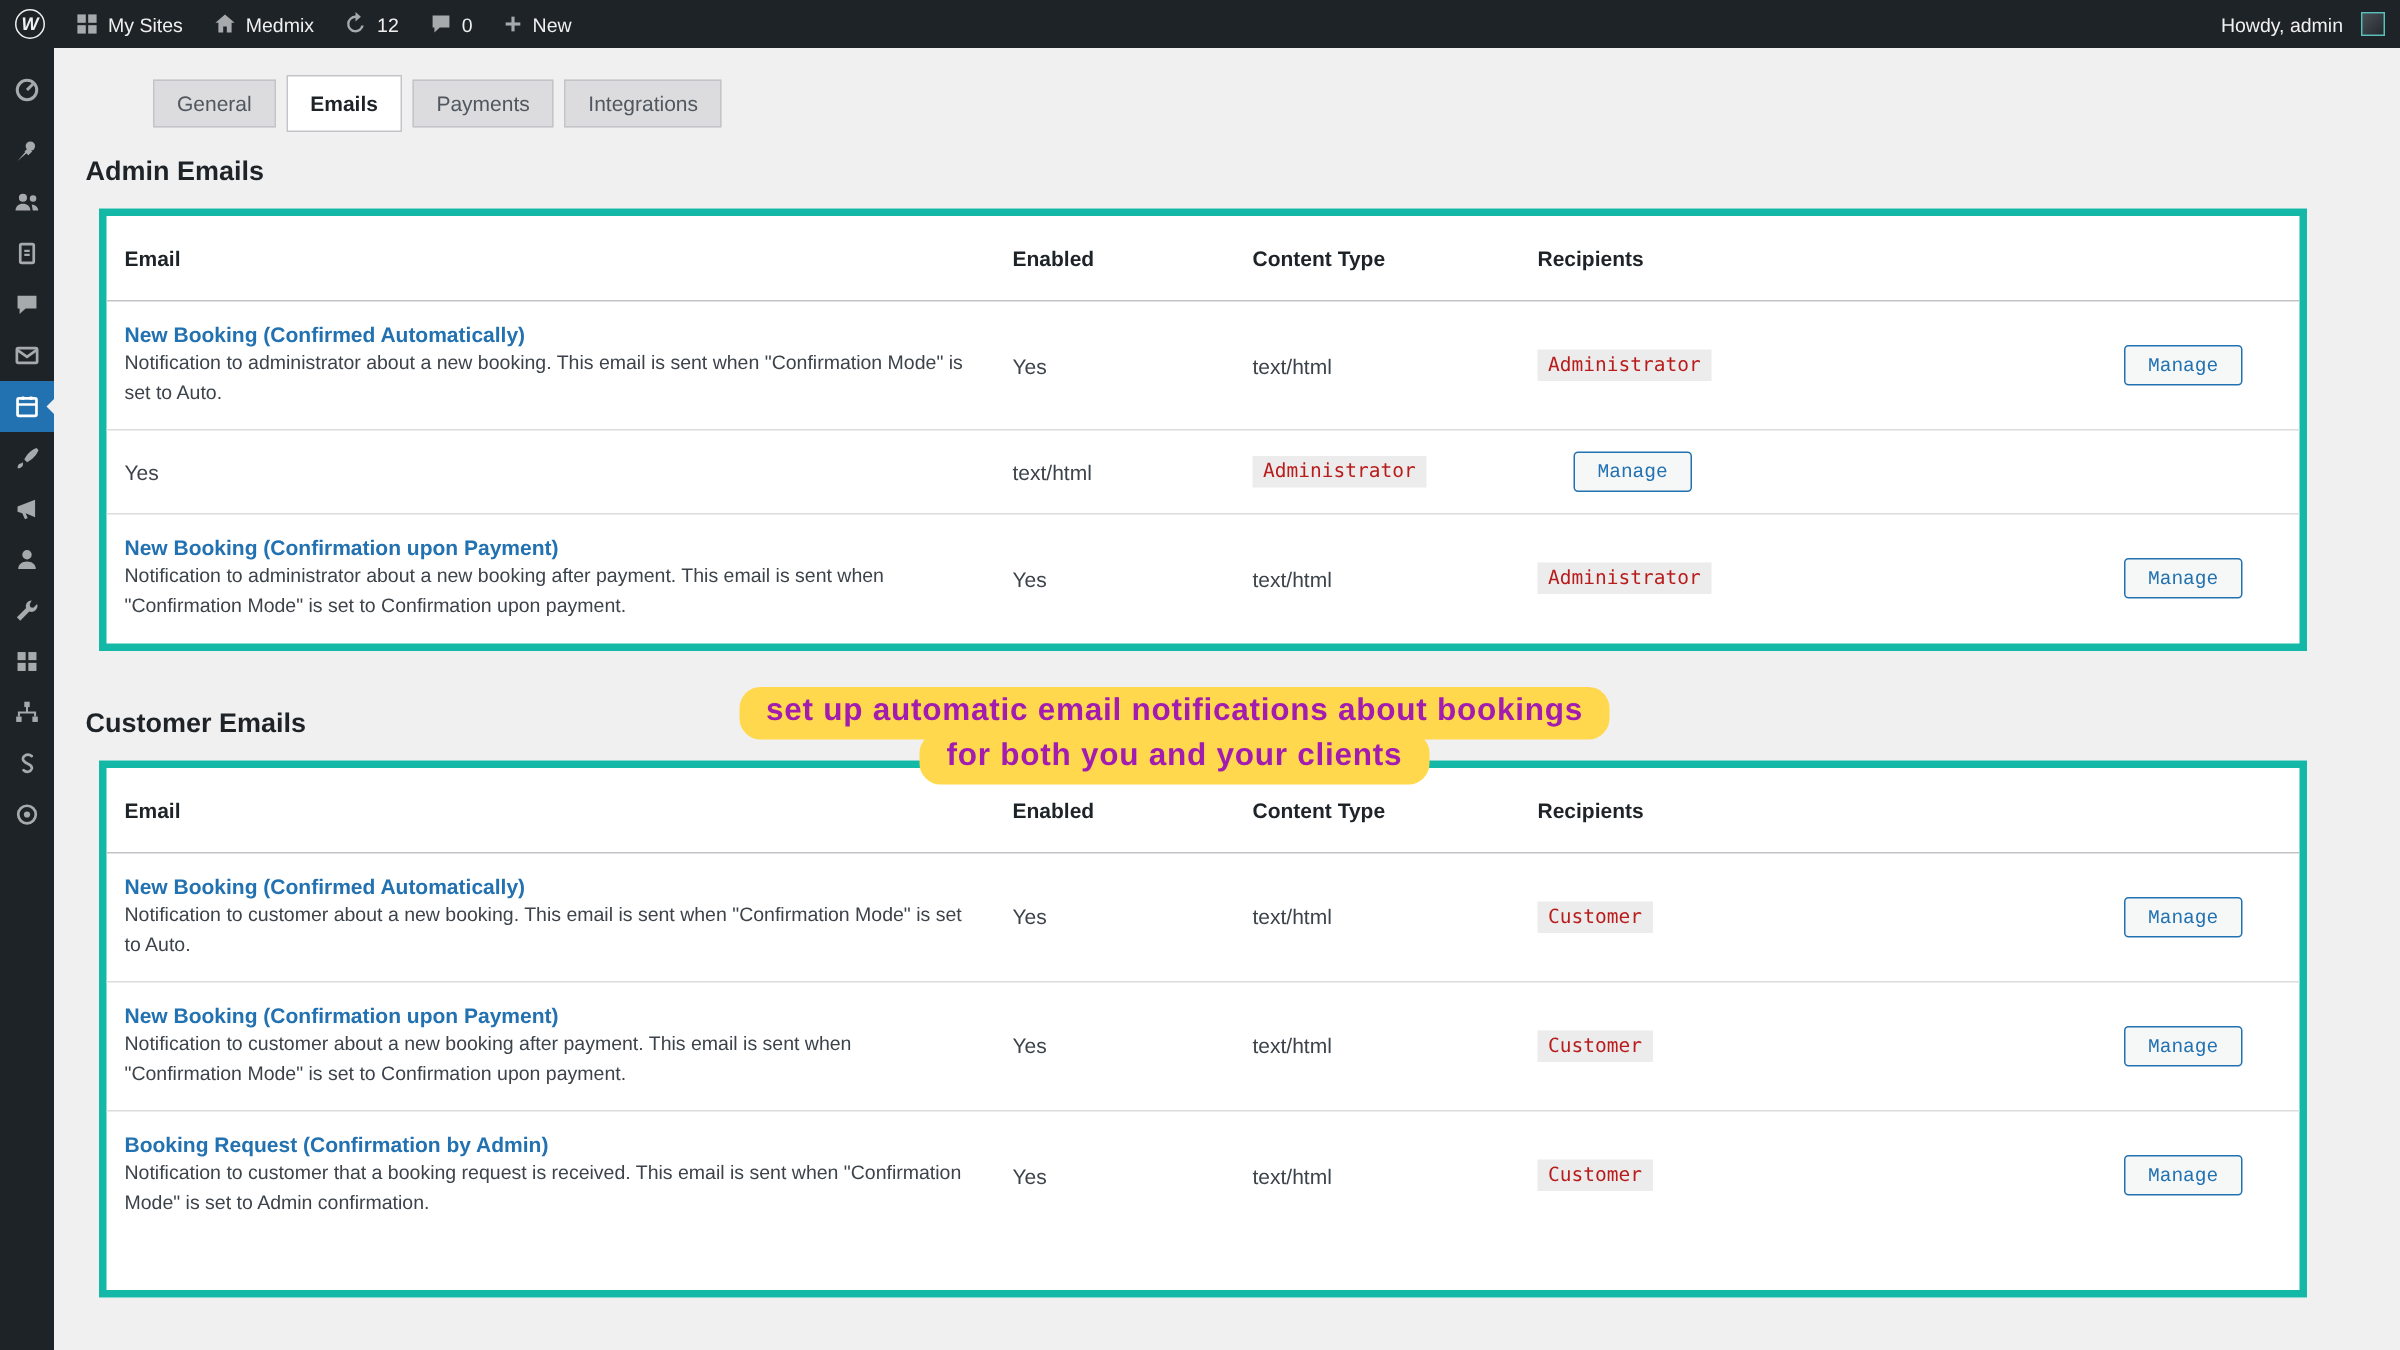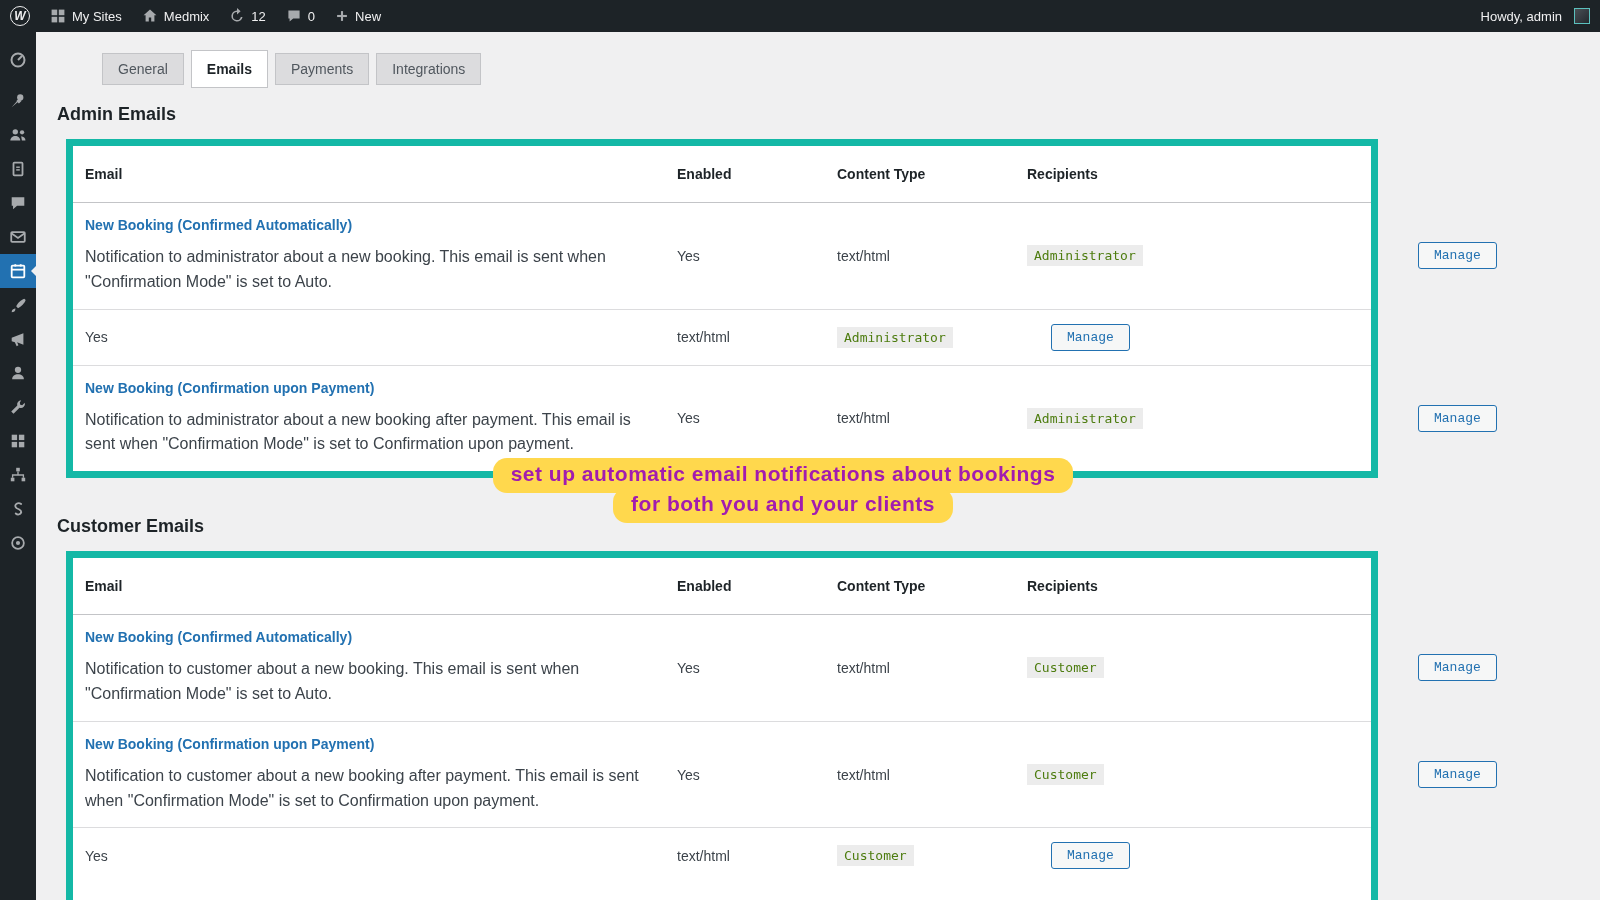--- a/index.html
+++ b/index.html
@@ -63,41 +63,41 @@
     height:32px; display:flex; align-items:center;
   }
   .tab.active {
     background:#fff; color:#1d2327; font-weight:700; height:38px; border-color:#c3c4c7;
   }
 
   .section-title { font-size:18px; font-weight:700; color:#1d2327; margin:20px 0 0 0; }
   .section-title.first { margin-top:16px; }
 
   .card {
-    background:#fff; border:7px solid #14b8a6; width:1312px; margin:14px 0 0 9px;
+    background:#fff; border:5px solid #14b8a6; width:1472px; margin:14px 0 0 9px;
   }
   .trow {
     display:grid; grid-template-columns:592px 160px 190px 367px 1fr;
     align-items:center;
   }
   .thead { border-bottom:1px solid #c3c4c7; }
   .thead .cell { font-weight:700; font-size:14px; padding:20px 12px; color:#1d2327; }
   .tbody .trow { border-bottom:1px solid #dcdcde; }
   .tbody .trow:last-child { border-bottom:none; }
   .cell { padding:14px 12px; font-size:14px; color:#3c434a; }
   .email-cell .title {
     color:#2271b1; font-weight:700; font-size:14px; text-decoration:none;
     display:inline-block; cursor:pointer;
   }
   .email-cell .desc {
-    margin-top:12px; font-size:16px; color:#3c434a; line-height:1.55; max-width:566px;
+    margin-top:1px; font-size:13px; color:#3c434a; line-height:1.55; max-width:566px;
   }
   .badge {
     font-family:"DejaVu Sans Mono","Liberation Mono",monospace;
-    font-size:13px; background:#ececec; color:#4d7c0f; padding:3px 7px;
+    font-size:13px; background:#ececec; color:#b91c1c; padding:3px 7px;
     display:inline-block;
   }
   .manage-btn {
     font-family:Liberation Mono, monospace; font-size:13px; color:#2271b1; background:#f6f7f7;
     border:1px solid #2271b1; border-radius:3px; padding:5px 15px; cursor:pointer;margin-left:24px;
   }
   .card.tall { padding-bottom:34px; }
 
   
   .annotation {
@@ -373,20 +373,24 @@
         <div class="cell email-cell">
           <a class="title">New Booking (Confirmation upon Payment)</a>
           <div class="desc">Notification to customer about a new booking after payment. This email is sent when "Confirmation Mode" is set to Confirmation upon payment.</div>
         </div>
         <div class="cell">Yes</div>
         <div class="cell">text/html</div>
         <div class="cell"><span class="badge">Customer</span></div>
         <div class="cell"><button class="manage-btn">Manage</button></div>
       </div>
       <div class="trow">
+        <div class="cell email-cell">
+          <a class="title">Booking Request (Confirmation by Admin)</a>
+          <div class="desc">Notification to customer that a booking request is received. This email is sent when "Confirmation Mode" is set to Admin confirmation.</div>
+        </div>
         <div class="cell">Yes</div>
         <div class="cell">text/html</div>
         <div class="cell"><span class="badge">Customer</span></div>
         <div class="cell"><button class="manage-btn">Manage</button></div>
       </div>
     </div>
   </div>
 
 </div>
 

